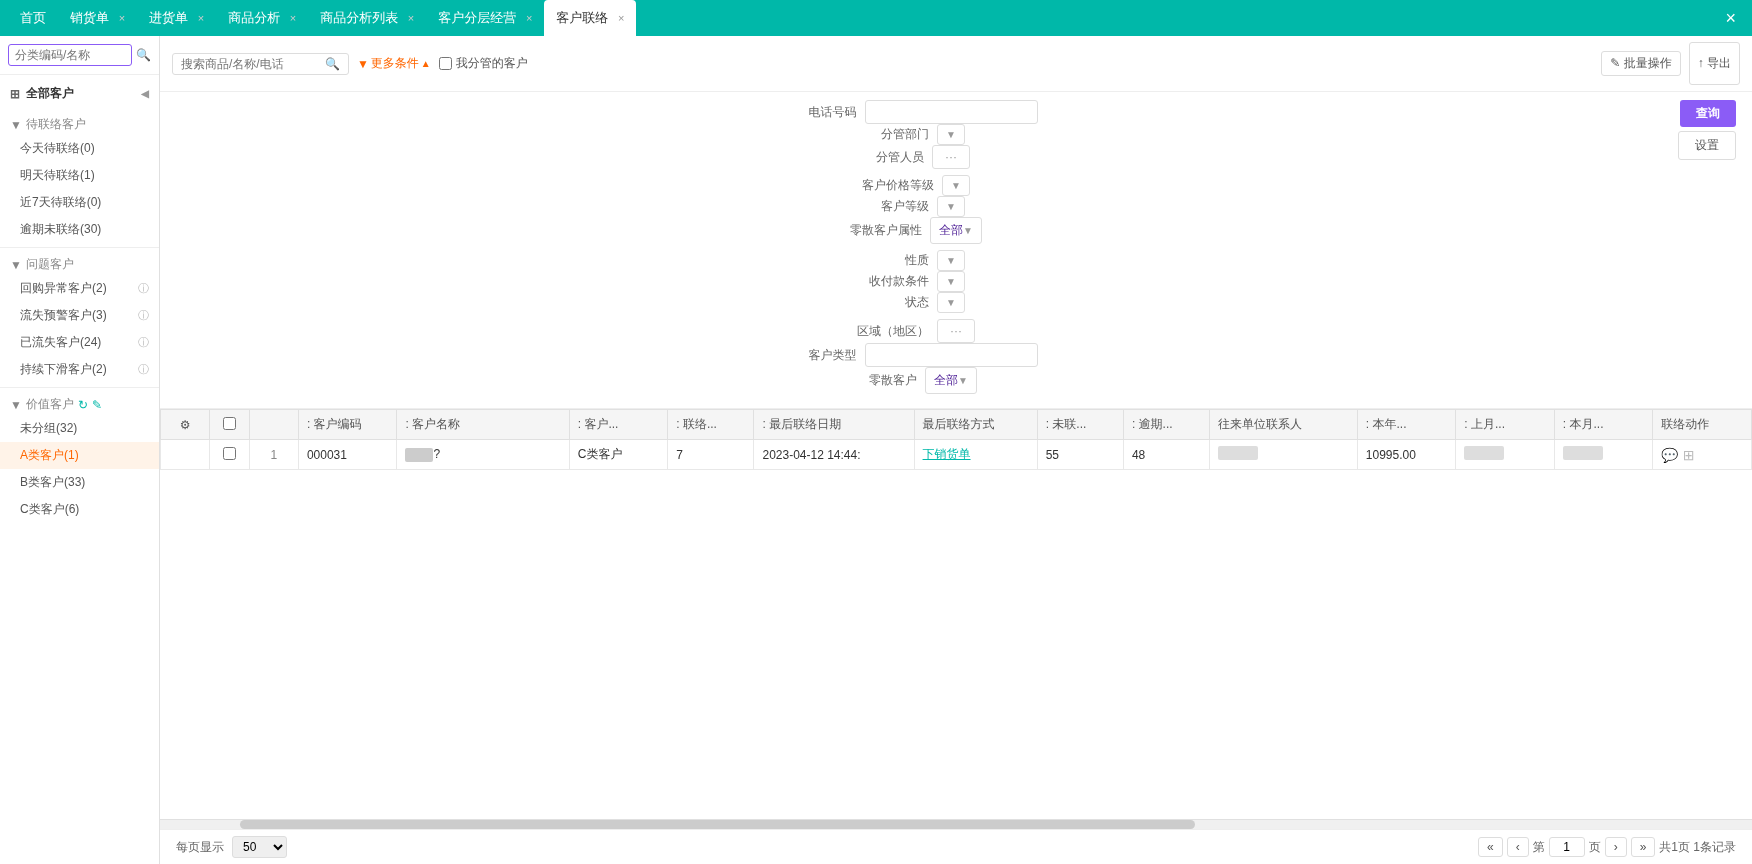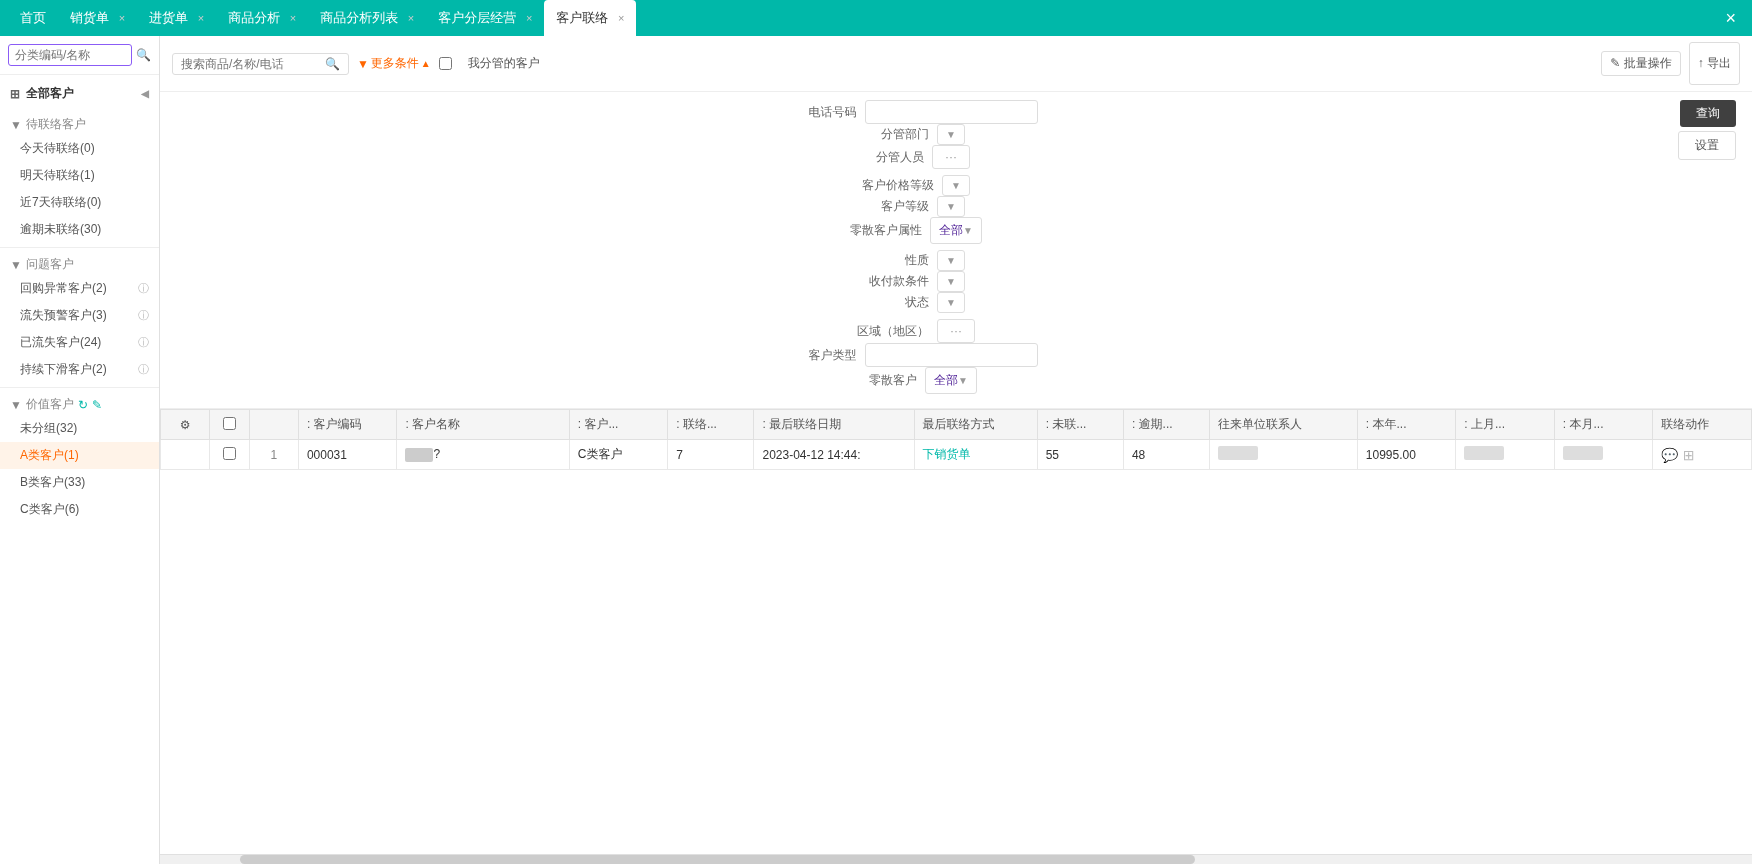--- a/index.html
+++ b/index.html
@@ -36,48 +36,48 @@
 
     
     .content { flex: 1; display: flex; flex-direction: column; overflow: hidden; }
     
     
     .filter-bar { background: #fff; padding: 6px 12px; display: flex; align-items: center; border-bottom: 1px solid #eee; gap: 8px; }
     .filter-search { display: flex; align-items: flex-end; border: 1px solid #ddd; border-radius: 3px; padding: 3px 8px; background: #fff; }
     .filter-search input { border: none; outline: none; width: 140px; font-size: 12px; }
     .filter-search .s-icon { color: #00b8a9; cursor: pointer; margin-left: 4px; }
     .filter-more { color: #f60; cursor: pointer; display: flex; align-items: center; gap: 2px; }
-    .filter-mine { display: flex; align-items: center; gap: 16px; color: #555; cursor: pointer; }
+    .filter-mine { display: flex; align-items: center; gap: 4px; color: #555; cursor: pointer; }
     .filter-mine input { cursor: pointer; }
     .filter-spacer { flex: 1; }
     .btn-batch { color: #555; cursor: pointer; border: 1px solid #ddd; padding: 3px 8px; border-radius: 3px; background: #fff; }
     .btn-export { color: #555; cursor: pointer; border: 1px solid #ddd; padding: 12px 8px; border-radius: 3px; background: #fff; }
 
     
     .adv-filter { background: #fff; padding: 8px 16px; border-bottom: 1px solid #eee; }
     .adv-row { display: flex; align-items: center; margin-bottom: 6px; gap: 0; flex-direction: column; }
     .adv-cell { display: flex; align-items: center; flex: 1; min-width: 0; }
     .adv-label { color: #666; min-width: 70px; text-align: right; padding-right: 8px; white-space: nowrap; }
     .adv-input { flex: 1; border: 1px solid #ddd; border-radius: 3px; padding: 4px 8px; font-size: 12px; outline: none; }
     .adv-select { flex: 1; border: 1px solid #ddd; border-radius: 3px; padding: 4px 8px; font-size: 12px; outline: none; background: #fff; display: flex; align-items: center; justify-content: space-between; cursor: pointer; }
     .adv-select span { color: #4c1d95; }
     .adv-select .drop-arrow { color: #999; font-size: 10px; }
     .adv-dots { color: #999; padding: 0 4px; cursor: pointer; }
-    .btn-query { background: #404040; color: #fff; border: none; padding: 5px 16px; border-radius: 3px; cursor: pointer; font-size: 12px; }
+    .btn-query { background: #8b5cf6; color: #fff; border: none; padding: 5px 16px; border-radius: 3px; cursor: pointer; font-size: 12px; font-weight: bold; }
     .btn-settings { background: #fff; color: #555; border: 1px solid #ddd; padding: 5px 16px; border-radius: 3px; cursor: pointer; font-size: 12px; margin-top: 4px; }
     .query-btns { display: flex; flex-direction: column; align-items: flex-end; min-width: 80px; padding-left: 8px; }
     .adv-filter-inner { flex: 1; }
 
     
     .table-wrap { flex: 1; overflow: auto; background: #fff; }
     table { width: 100%; border-collapse: collapse; table-layout: fixed; }
     thead tr { background: #f5f5f5; }
     th { border: 1px solid #e0e0e0; padding: 6px 8px; text-align: left; color: #555; font-weight: normal; white-space: nowrap; overflow: hidden; text-overflow: ellipsis; position: sticky; top: 0; background: #f5f5f5; z-index: 1; }
     td { border: 1px solid #e8e8e8; padding: 6px 8px; color: #333; white-space: nowrap; overflow: hidden; text-overflow: ellipsis; }
-    .link-cell { color: #00b8a9; cursor: pointer; }
+    .link-cell { color: #00b8a9; text-decoration: underline; cursor: pointer; }
     .action-icons { display: flex; gap: 4px; align-items: center; }
     .action-icon { color: #bbb; cursor: pointer; font-size: 14px; }
     .th-gear { display: flex; align-items: center; justify-content: center; }
     .checkbox-cell { width: 32px; text-align: center; }
     .row-num { color: #888; text-align: center; }
 
     
     .bottom-bar { background: #fff; border-top: 1px solid #eee; padding: 6px 16px; display: flex; align-items: center; gap: 8px; }
     .pagination-label { color: #666; }
     .pagination-select { border: 1px solid #ddd; border-radius: 3px; padding: 2px 6px; font-size: 12px; }
@@ -377,14 +377,32 @@
             </td>
           </tr>
         </tbody>
       </table>
     </div>
 
     <div class="scroll-track">
       <div class="scroll-thumb"></div>
     </div>
 
+    <div class="bottom-bar">
+      <span class="pagination-label">每页显示</span>
+      <select class="pagination-select">
+        <option>50</option>
+        <option>100</option>
+        <option>200</option>
+      </select>
+      <div class="pagination-btns">
+        <button class="page-btn">«</button>
+        <button class="page-btn">‹</button>
+        <span class="pagination-label">第</span>
+        <input class="page-input" type="text" value="1" style="">
+        <span class="pagination-label">页</span>
+        <button class="page-btn">›</button>
+        <button class="page-btn">»</button>
+        <span class="total-info">共1页 1条记录</span>
+      </div>
+    </div>
   </div>
 </div>
 
 </body></html>

